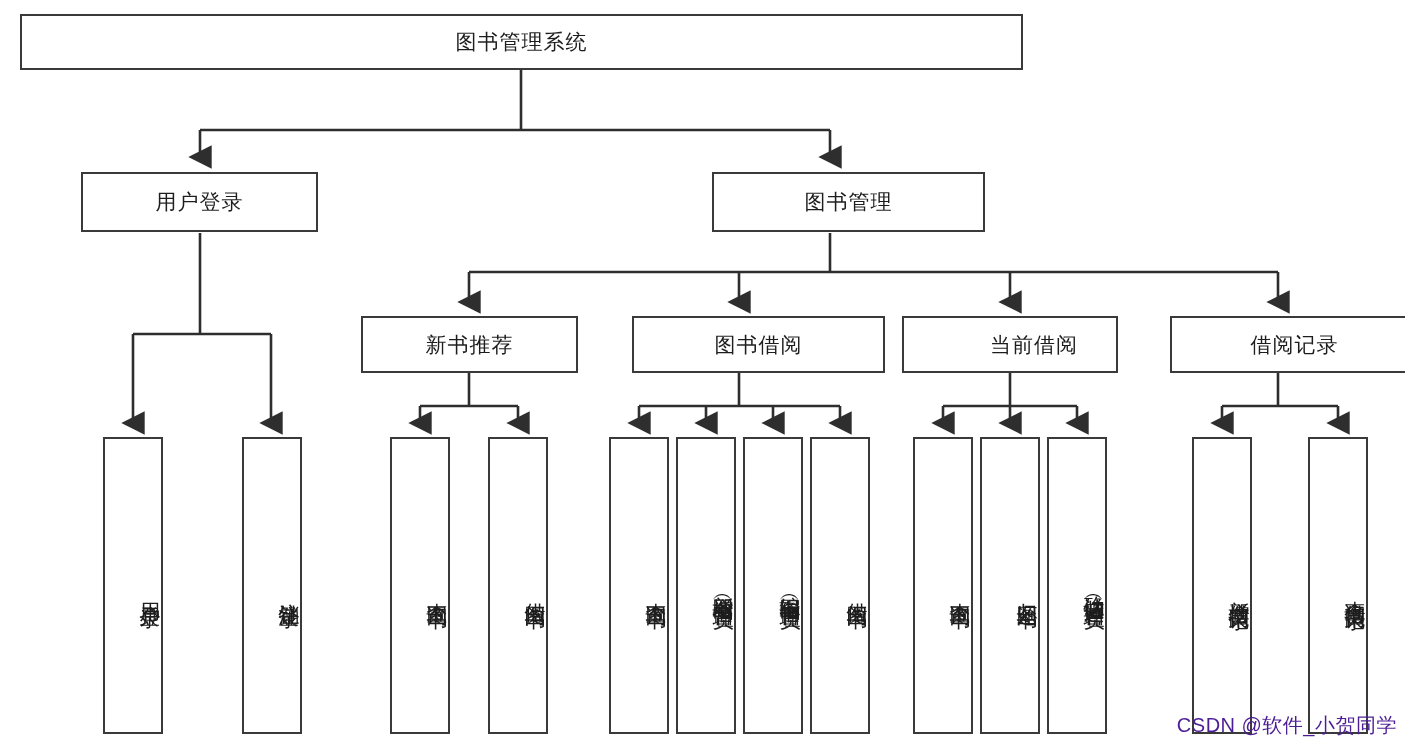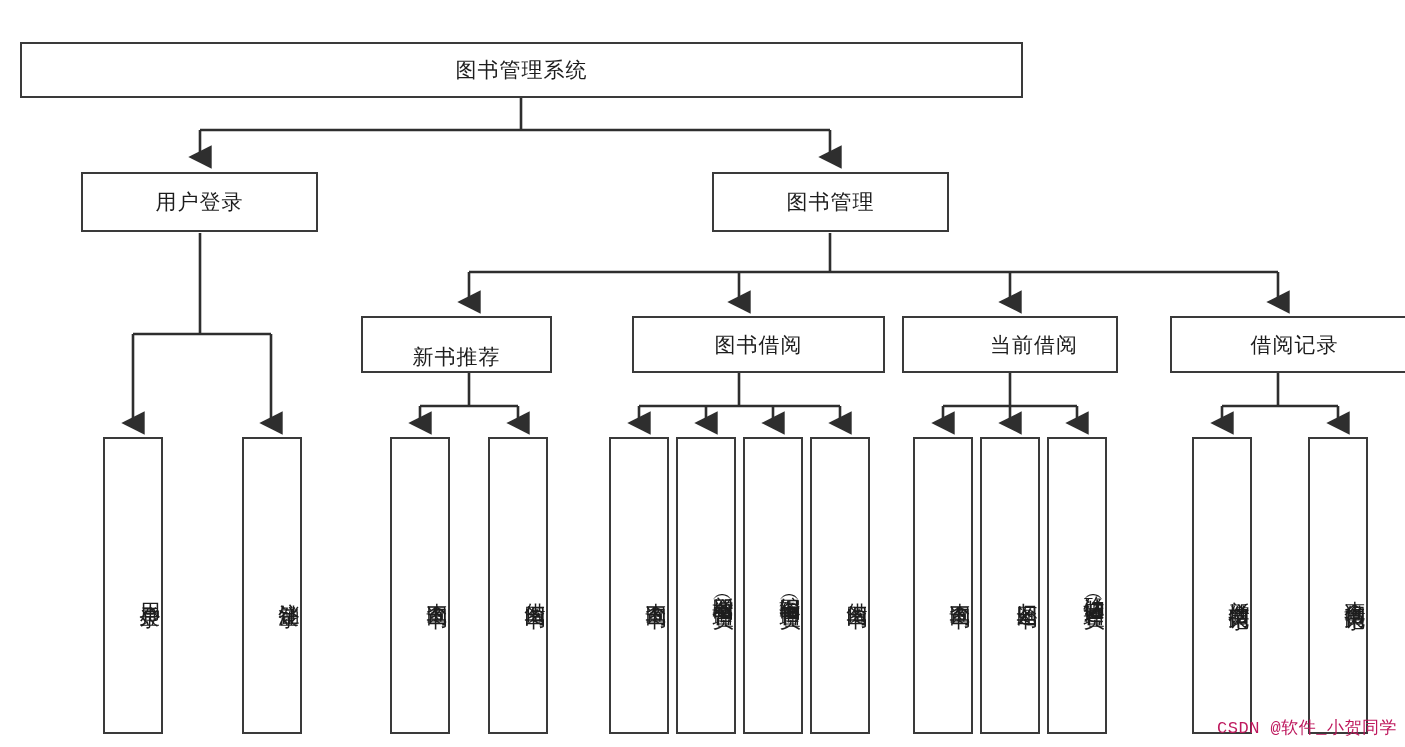--- a/index.html
+++ b/index.html
@@ -53,32 +53,30 @@
     align-items: flex-start;
     padding-top: 4px;
   }
   .node.vert span {
     writing-mode: vertical-rl;
     text-orientation: upright;
     display: block;
   }
   .title-node {
     font-size: 22px;
-    margin-top: 28px;
   }
   #watermark {
     position: absolute;
     right: 8px;
     bottom: 8px;
-    font-size: 17px;
-    color: #be185d;
+    font-size: 20px;
+    color: #4c1d95;
     z-index: 5;
     white-space: nowrap;
     letter-spacing: 0.5px;
-    font-family: Liberation Mono, monospace;
   }
 </style>
 </head>
 <body>
 
 <div id="canvas">
 
   <svg id="edges" viewBox="0 0 1405 747" xmlns="http://www.w3.org/2000/svg">
     <defs>
       <marker id="arrow" markerWidth="9" markerHeight="9" refX="4.5" refY="4.5" orient="auto" markerUnits="strokeWidth">
@@ -129,25 +127,25 @@
     </g>
   </svg>
 
   <div class="node horiz title-node" style="left:20px; top:14px; width:1003px; height:56px;">
     <span>图书管理系统</span>
   </div>
 
   <div class="node horiz" style="left:81px; top:172px; width:237px; height:60px;">
     <span>用户登录</span>
   </div>
-  <div class="node horiz" style="left:712px; top:172px; width:237px; height:60px;">
+  <div class="node horiz" style="left:712px; top:172px; width:273px; height:60px;">
     <span>图书管理</span>
   </div>
 
-  <div class="node horiz" style="left:361px; top:316px; width:191px; height:57px;align-items:flex-end;">
+  <div class="node horiz" style="left:361px; top:316px; width:217px; height:57px;">
     <span>新书推荐</span>
   </div>
   <div class="node horiz" style="left:632px; top:316px; width:253px; height:57px;">
     <span>图书借阅</span>
   </div>
   <div class="node horiz" style="left:902px; top:316px; width:216px; height:57px;padding-left:48px;">
     <span>当前借阅</span>
   </div>
   <div class="node horiz" style="left:1170px; top:316px; width:249px; height:57px;">
     <span>借阅记录</span>

